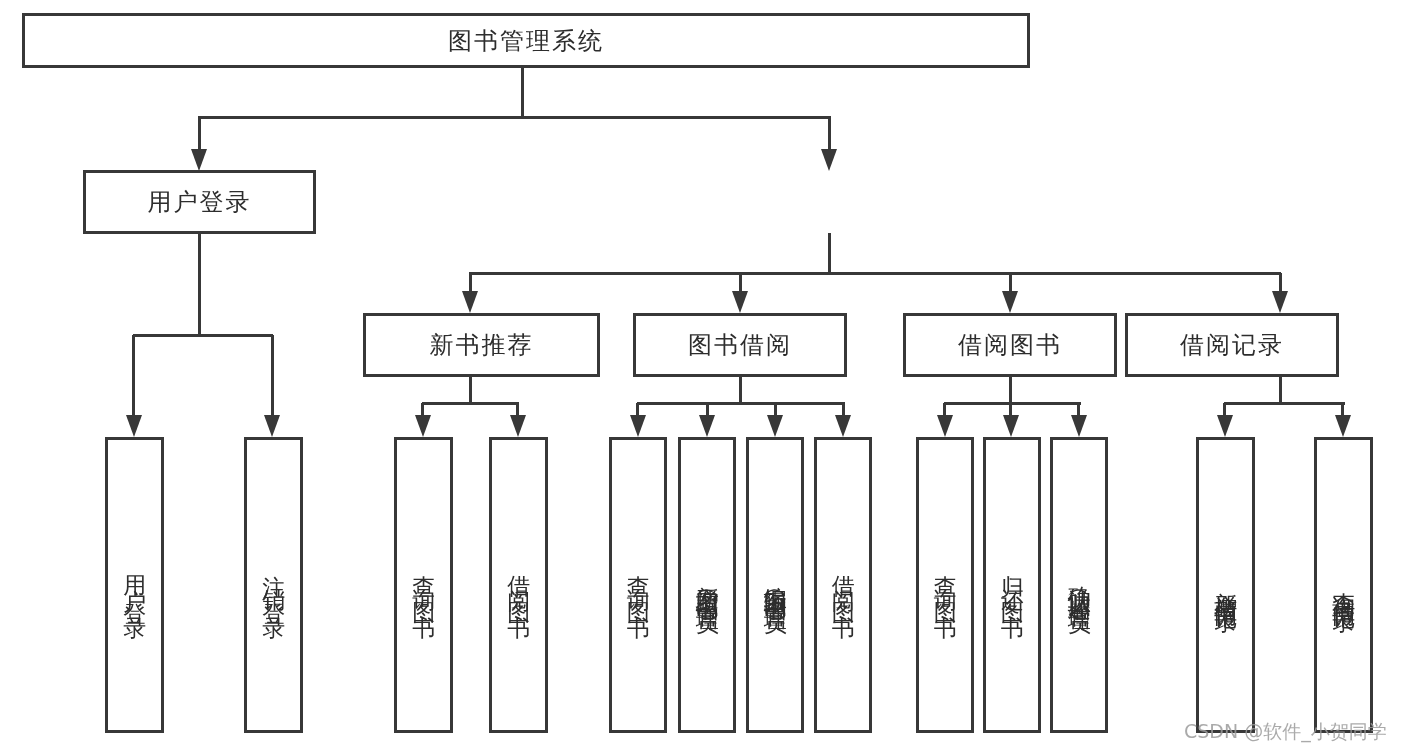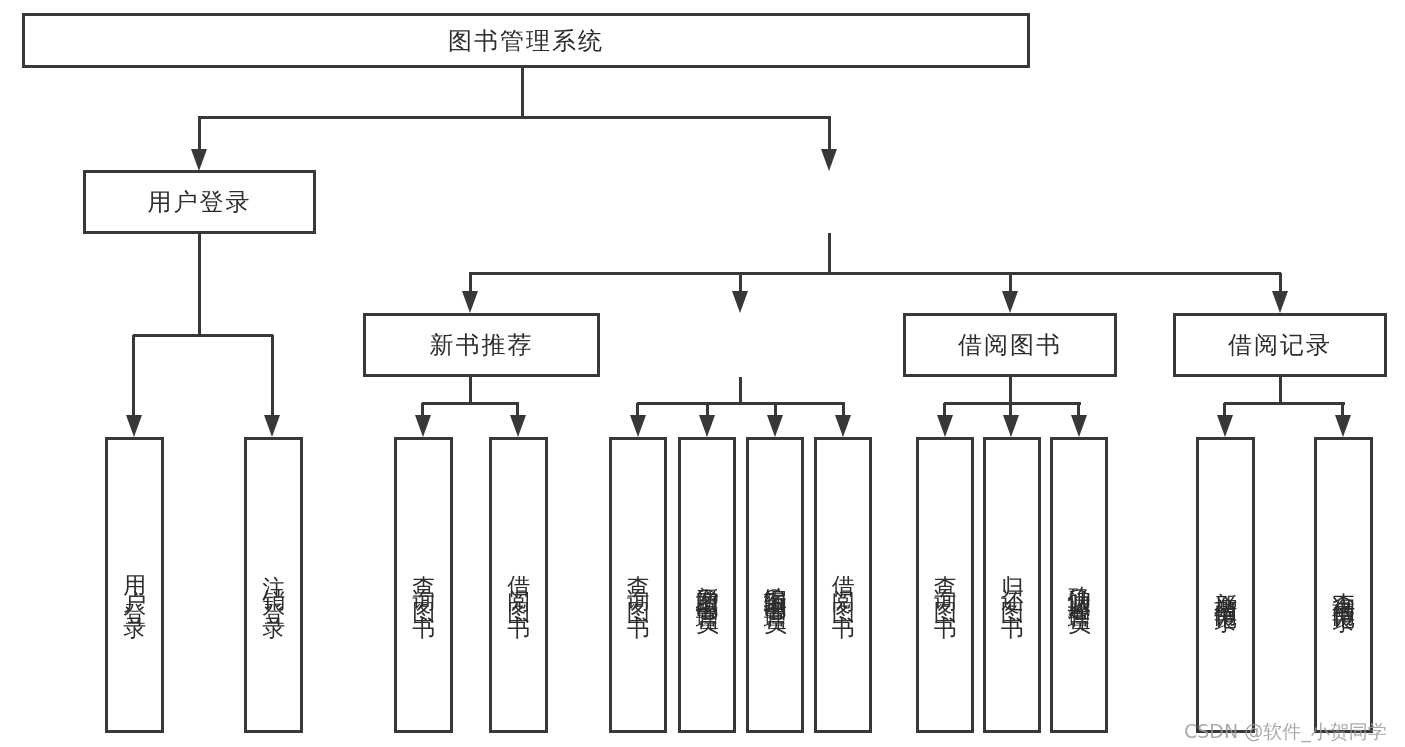--- a/index.html
+++ b/index.html
@@ -138,24 +138,27 @@
     <span>图书管理系统</span>
   </div>
 
   <div class="box" style="left:83px; top:170px; width:233px; height:64px;">
     <span>用户登录</span>
   </div>
 
   <div class="box" style="left:363px; top:313px; width:237px; height:64px;">
     <span>新书推荐</span>
   </div>
+  <div class="box" style="left:633px; top:313px; width:214px; height:64px;">
+    <span>图书借阅</span>
+  </div>
   <div class="box" style="left:903px; top:313px; width:214px; height:64px;">
     <span>借阅图书</span>
   </div>
-  <div class="box" style="left:1173px; top:313px; width:214px; height:64px;">
+  <div class="box" style="left:1125px; top:313px; width:214px; height:64px;">
     <span>借阅记录</span>
   </div>
 
   <div class="box leaf" style="left:105px; top:437px; width:59px; height:296px;">
     <span class="vtext">用户登录</span>
   </div>
   <div class="box leaf" style="left:244px; top:437px; width:59px; height:296px;">
     <span class="vtext">注销登录</span>
   </div>
 

